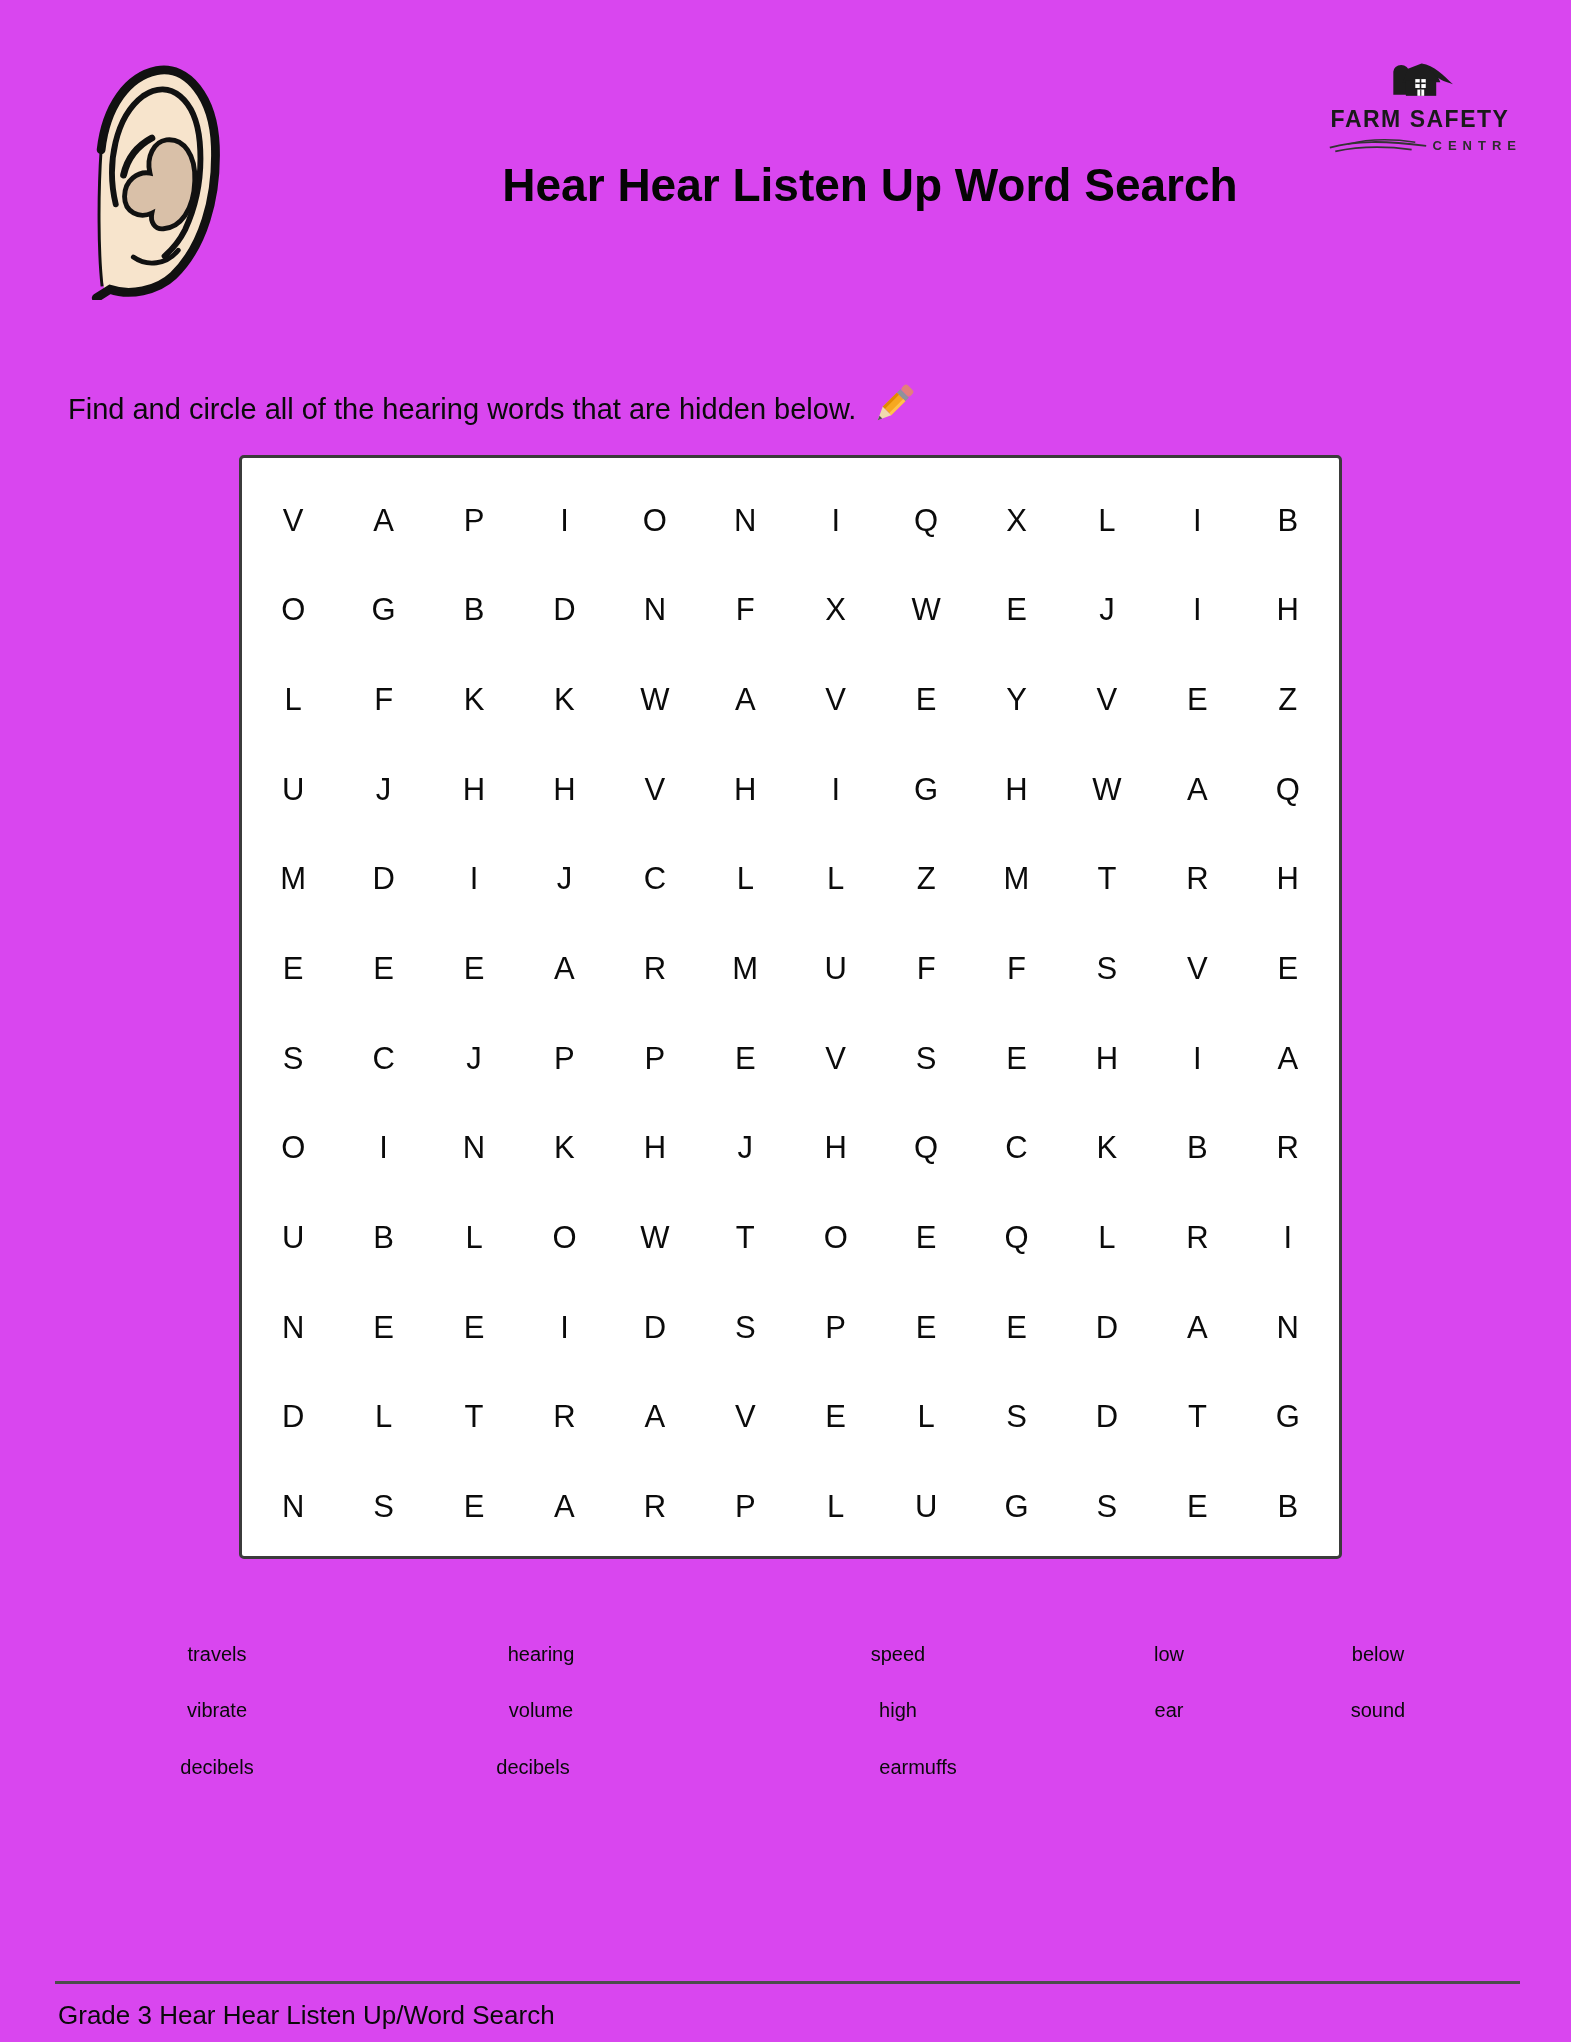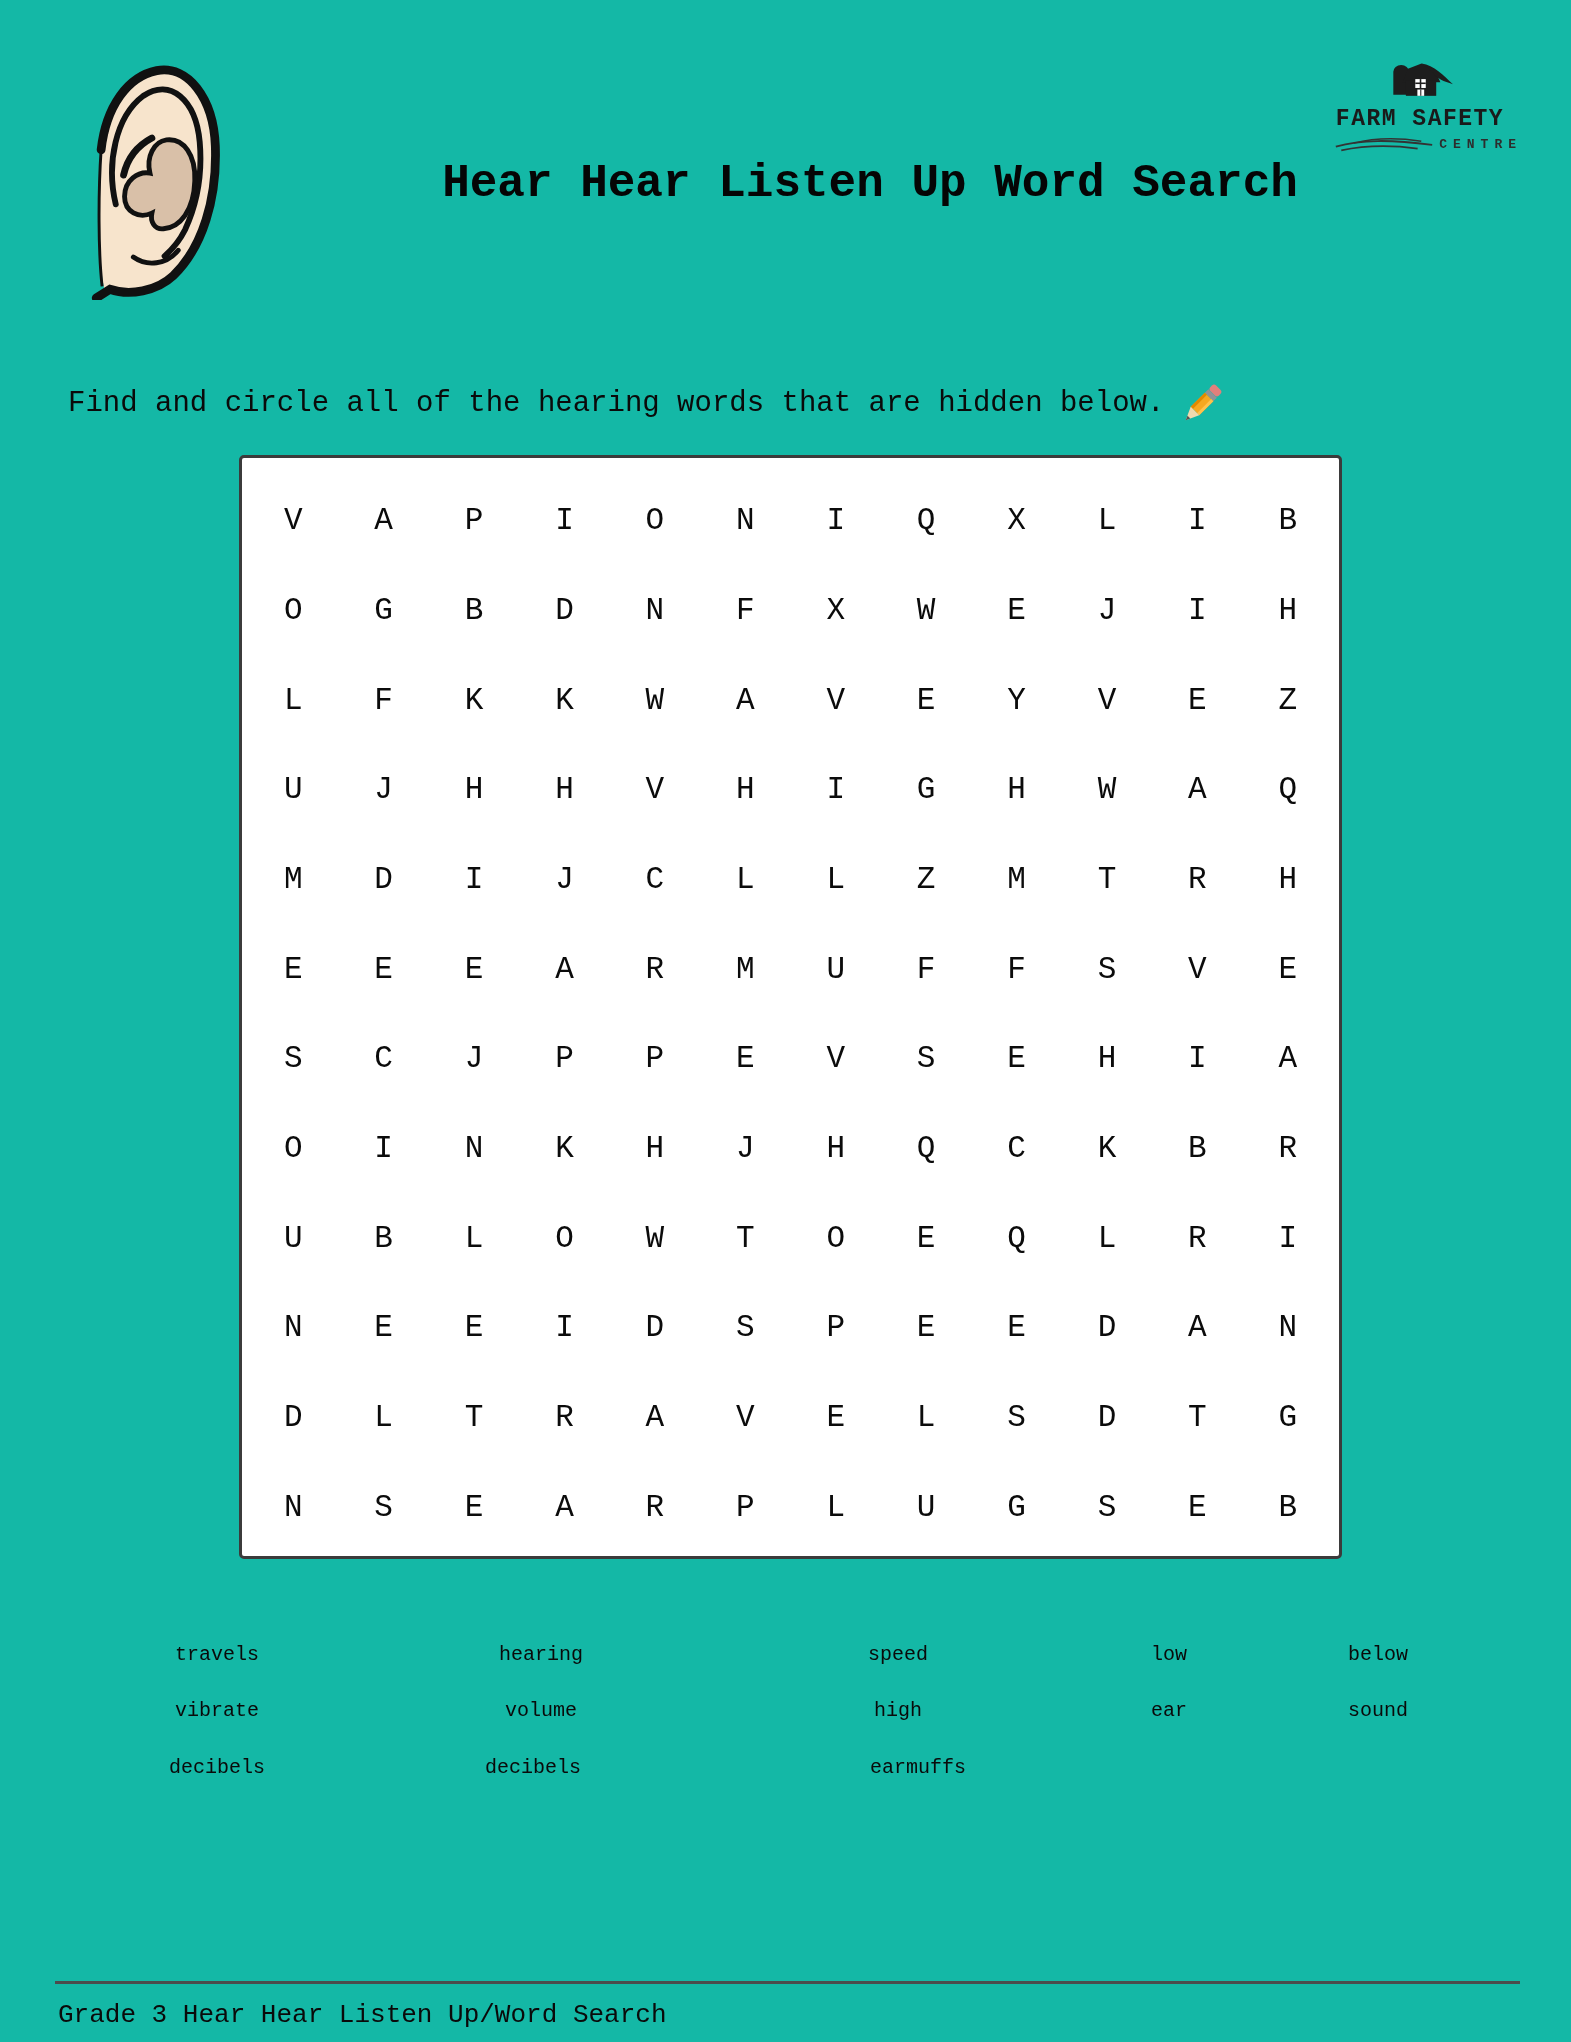--- a/index.html
+++ b/index.html
@@ -1,21 +1,21 @@
 <!DOCTYPE html>
 <html><head>
 <meta charset="utf-8">
 <style>
   html, body { margin: 0; padding: 0; background: #ffffff; }
   .page {
     position: relative;
     width: 1571px;
     height: 2042px;
-    background: #14b8a6;
-    font-family: Liberation Mono, monospace;
+    background: #d946ef;
+    font-family: Liberation Sans, sans-serif;
     color: #000;
     overflow: hidden;
   }
 
   
   .ear { position: absolute; left: 66px; top: 56px; width: 162px; height: 244px; }
 
   
   .logo { position: absolute; left: 1318px; top: 50px; width: 204px;
           display: flex; flex-direction: column; align-items: center; }
@@ -26,21 +26,21 @@
                  width: 100%; margin-top: 3px; }
   .logo .swoosh { width: 100px; height: 18px; margin-right: 5px; }
   .logo .l2 { font-size: 13px; letter-spacing: 6px; color: #2d2d2d; font-weight: 600; }
 
   
   .title { position: absolute; left: 240px; top: 158px; width: 1260px;
            text-align: center; font-size: 46px; font-weight: bold; color: #050505; }
 
   
   .instruction { position: absolute; left: 68px; top: 380px; display: flex;
-                 align-items: center; gap: 14px; font-size: 29px; color: #0a0a0a; }
+                 align-items: flex-end; gap: 14px; font-size: 29px; color: #0a0a0a; }
   .instruction svg { width: 48px; height: 48px; margin-bottom: -2px; }
 
   
   .grid-box {
     position: absolute; left: 239px; top: 455px; width: 1103px; height: 1104px;
     box-sizing: border-box; border: 3px solid #3b3b3b; border-radius: 5px;
     display: grid; grid-template-columns: repeat(12, 1fr); grid-template-rows: repeat(12, 1fr);
     padding: 18px 6px 4px 6px; background: #fff;
   }
   .cell { display: flex; align-items: center; justify-content: center;

